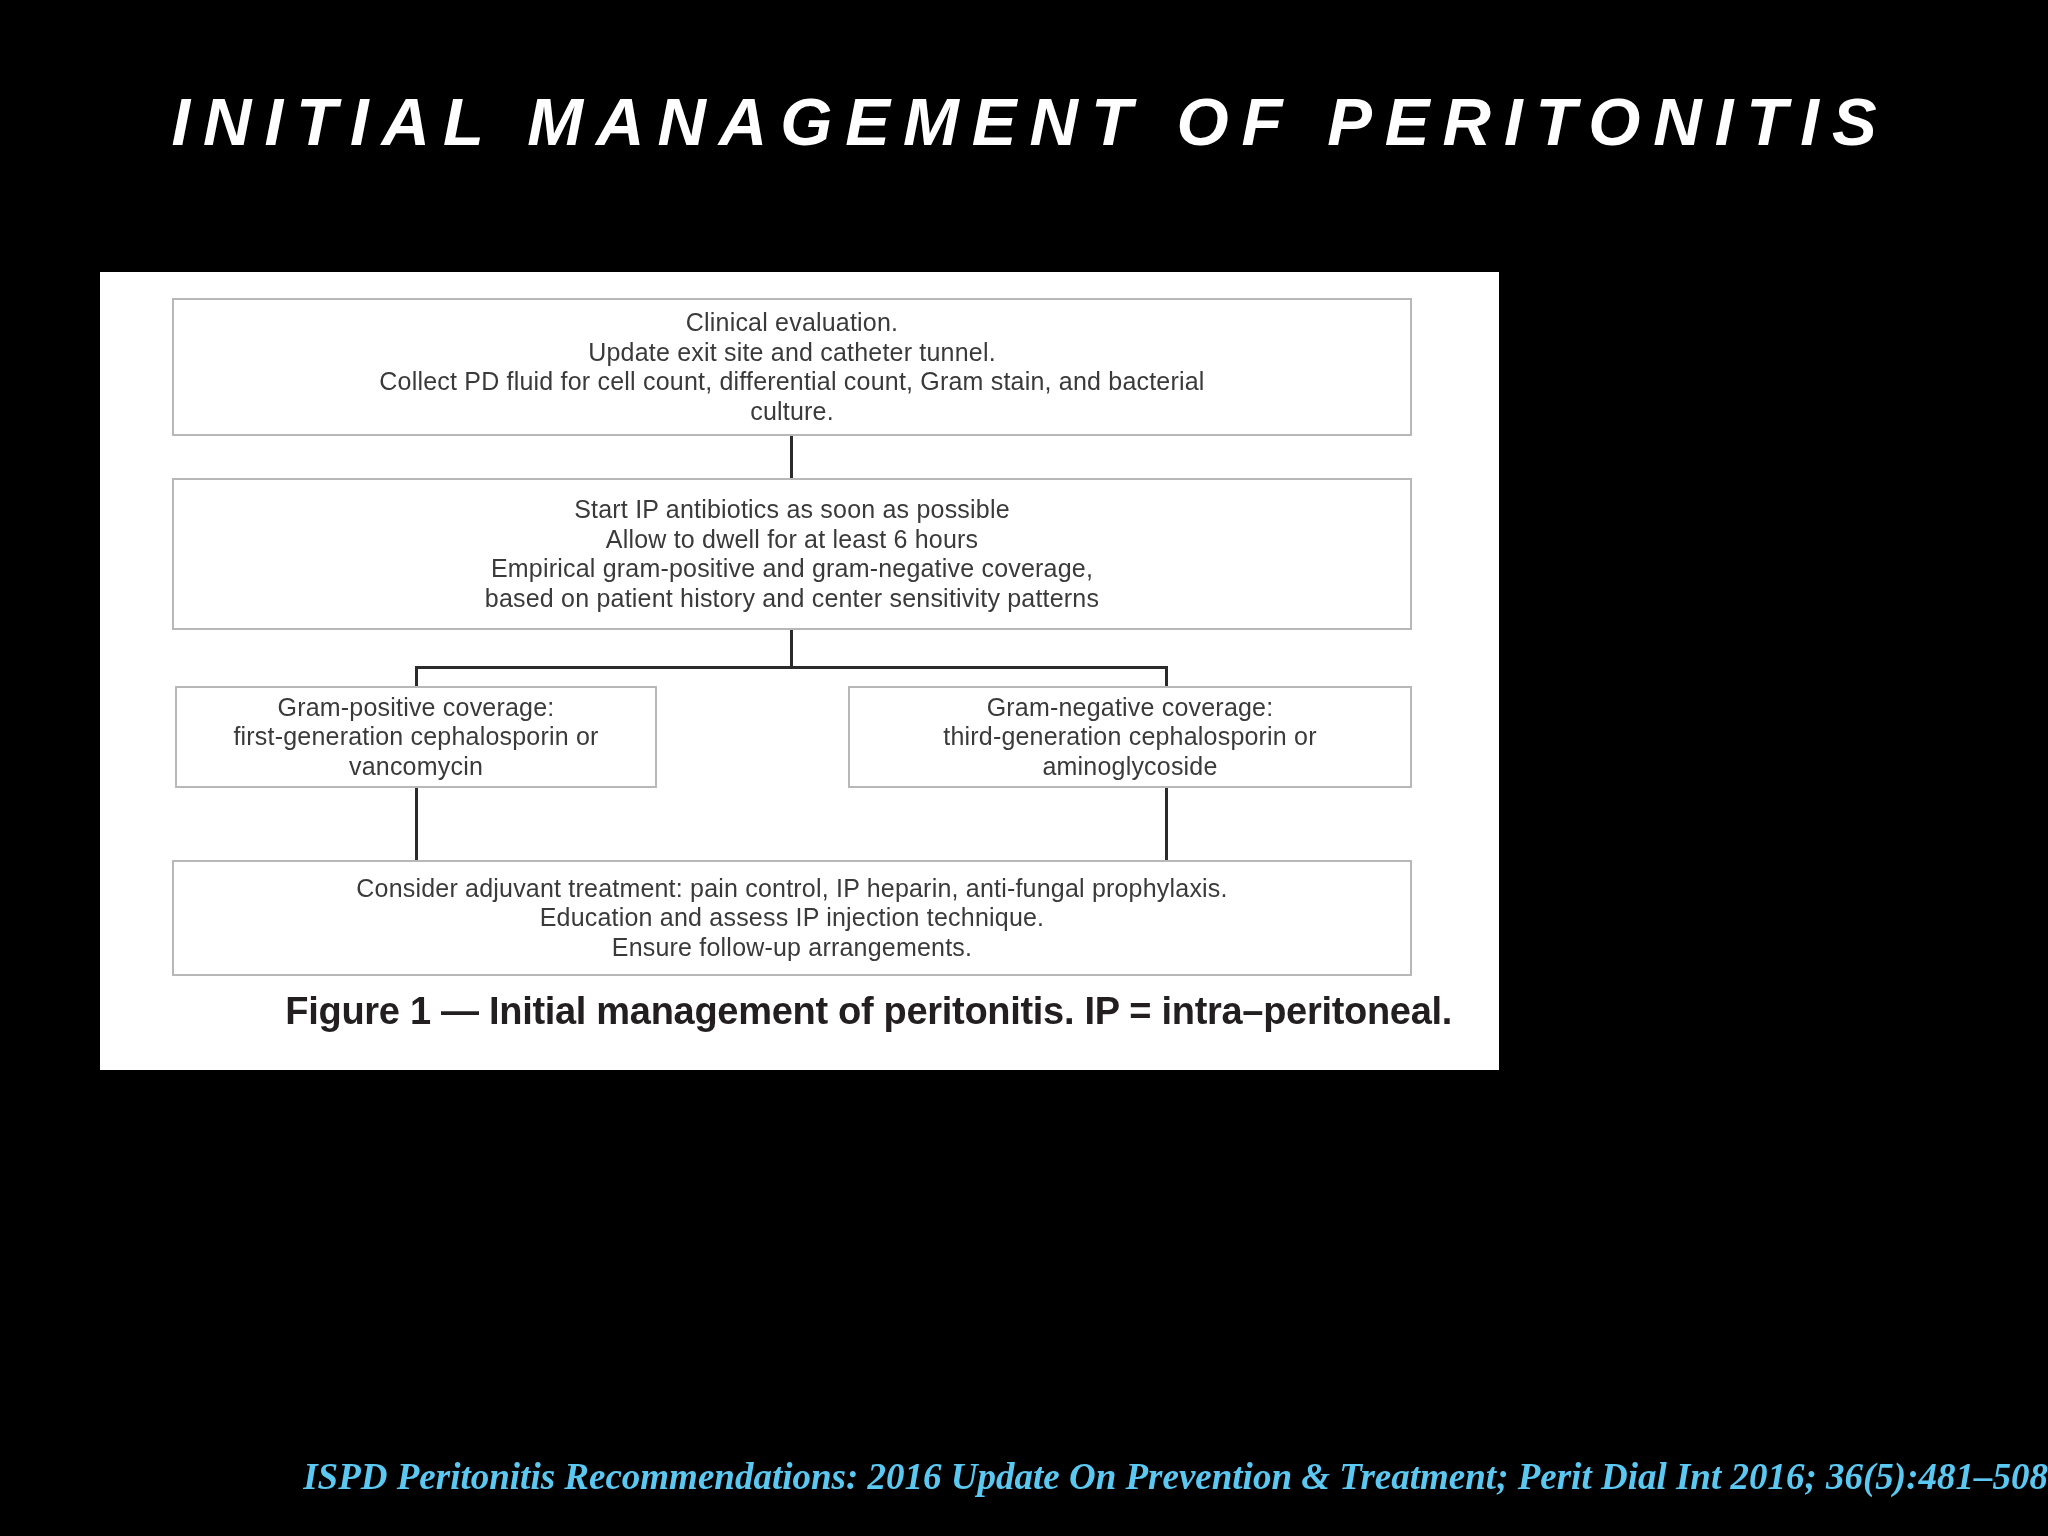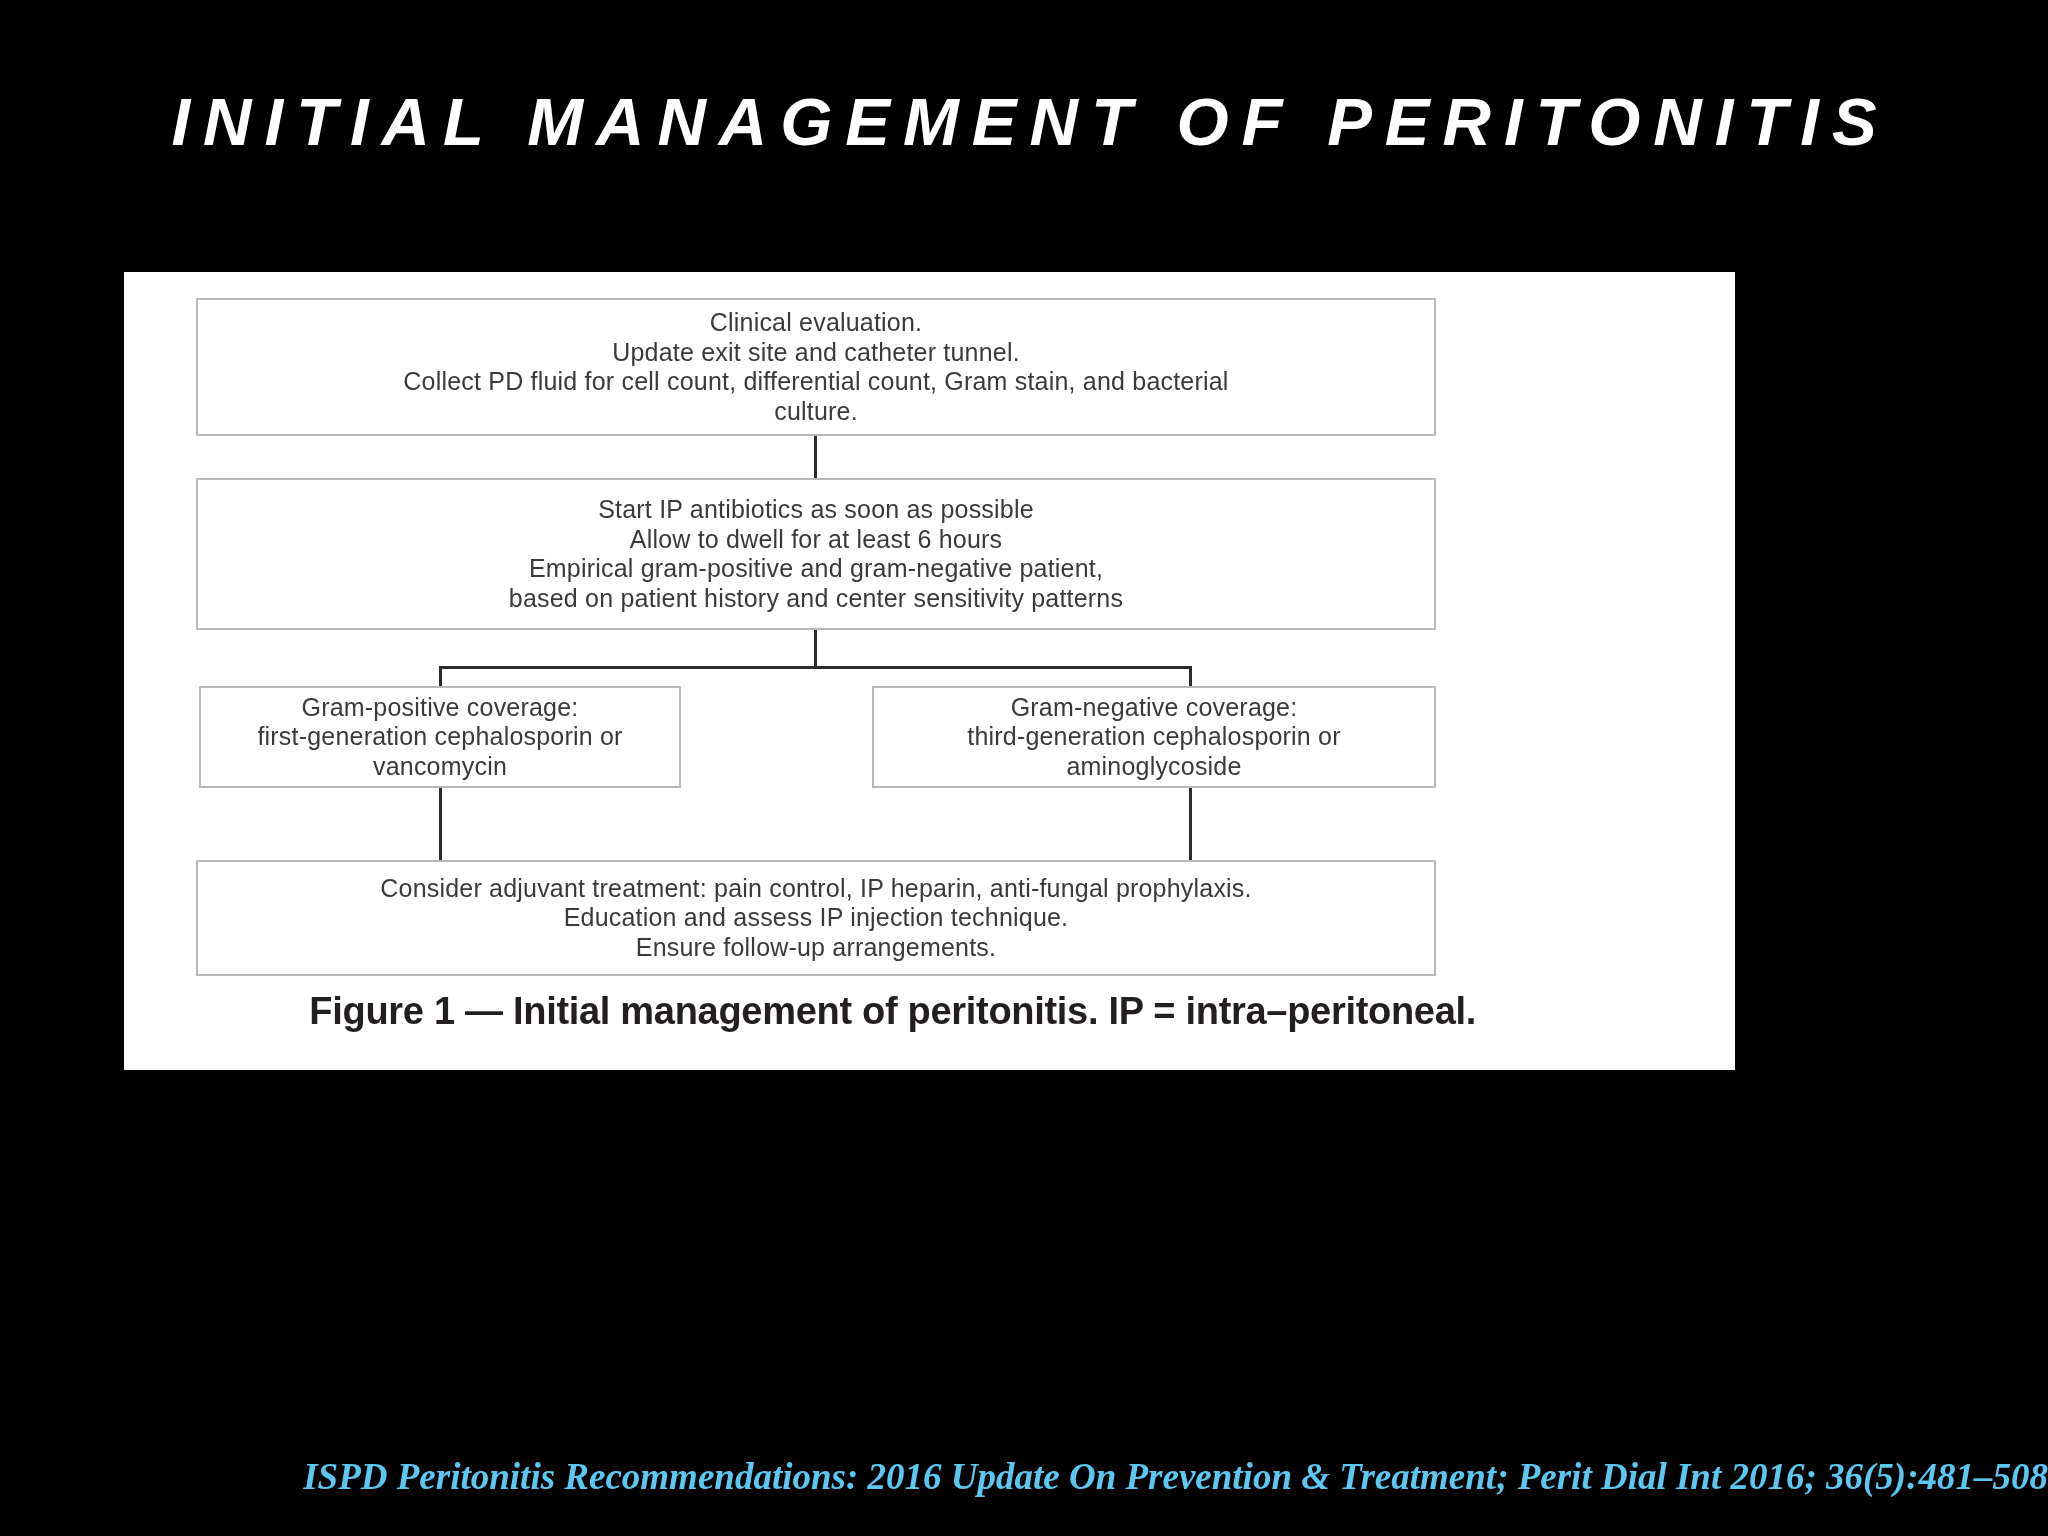--- a/index.html
+++ b/index.html
@@ -32,24 +32,23 @@
     line-height: 1.0;
     white-space: nowrap;
     text-indent: 13px;
   }
 
   
   #figure-panel {
     position: absolute;
     left: 100px;
     top: 272px;
-    width: 1611px;
+    width: 1399px;
     height: 798px;
     background: #ffffff;
-    margin-left: 24px;
   }
 
   
   #flowchart {
     position: absolute;
     left: 0;
     top: 0;
     width: 1371px;
     height: 798px;
   }
@@ -142,21 +141,21 @@
         <span class="ln">Update exit site and catheter tunnel.</span>
         <span class="ln">Collect PD fluid for cell count, differential count, Gram stain, and bacterial</span>
         <span class="ln">culture.</span>
       </div>
 
       <div class="conn conn-v" id="conn-1"></div>
 
       <div class="fc-box" id="box-antibiotic">
         <span class="ln">Start IP antibiotics as soon as possible</span>
         <span class="ln">Allow to dwell for at least 6 hours</span>
-        <span class="ln">Empirical gram-positive and gram-negative patient,</span>
+        <span class="ln">Empirical gram-positive and gram-negative coverage,</span>
         <span class="ln">based on patient history and center sensitivity patterns</span>
       </div>
 
       <div class="conn conn-v" id="conn-2"></div>
       <div class="conn conn-h" id="conn-split"></div>
       <div class="conn conn-v" id="conn-split-left"></div>
       <div class="conn conn-v" id="conn-split-right"></div>
 
       <div class="fc-box" id="box-gram-neg">
         <span class="ln">Gram-negative coverage:</span>

